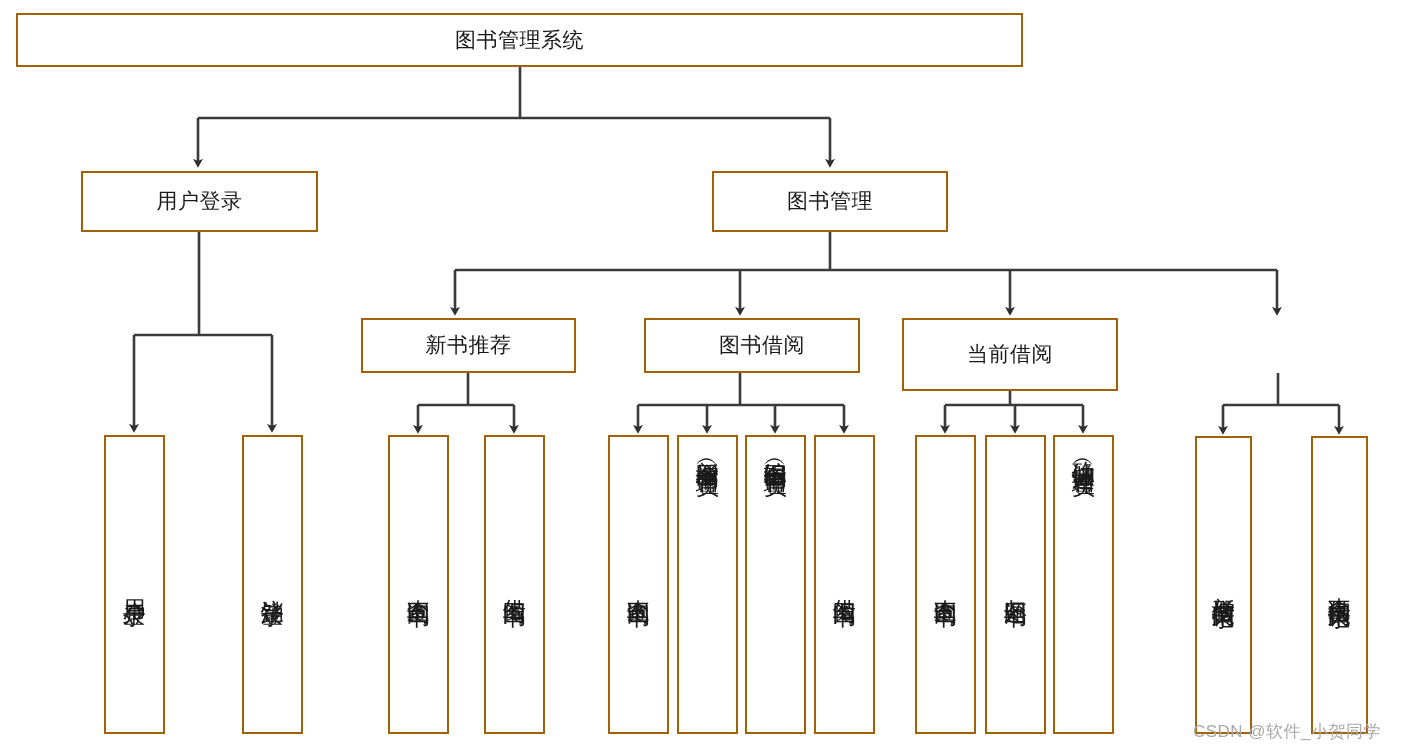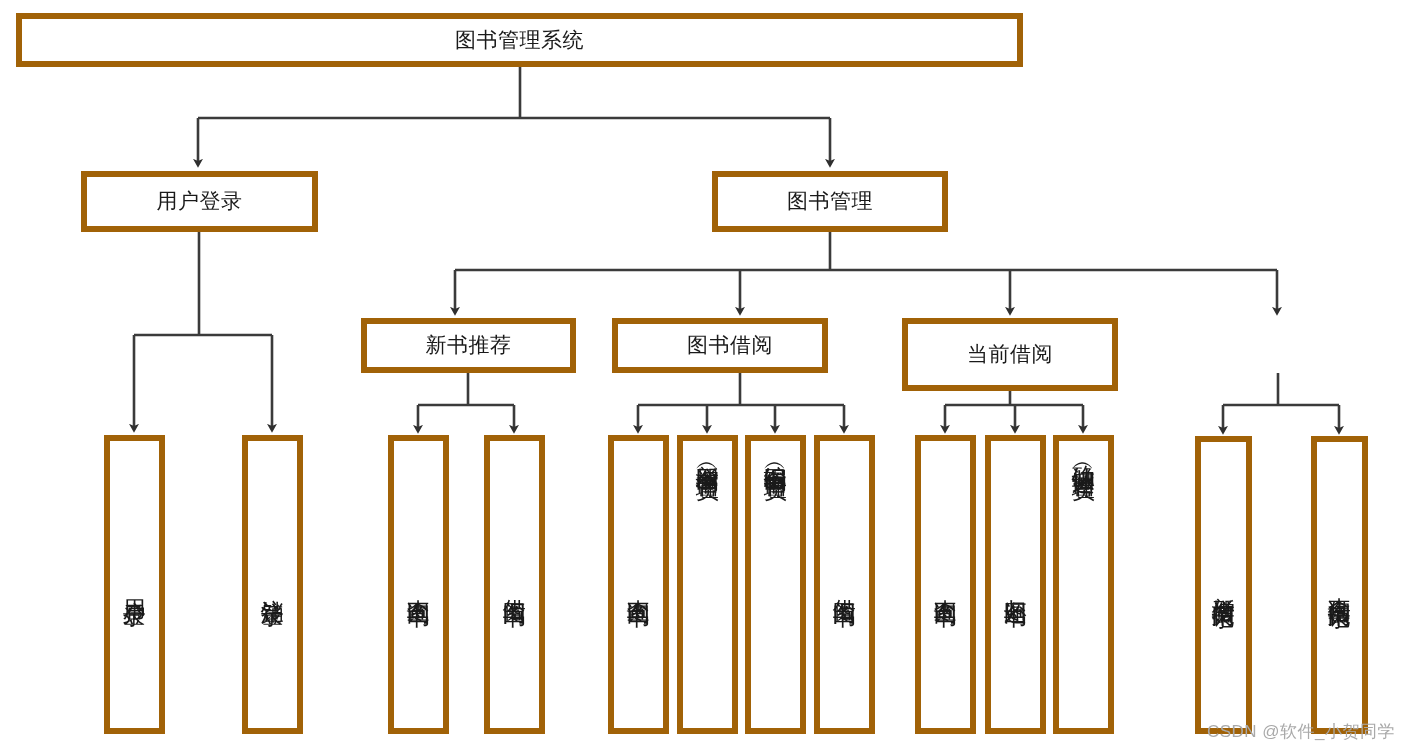--- a/index.html
+++ b/index.html
@@ -21,21 +21,21 @@
     position: absolute;
     left: 0;
     top: 0;
     width: 1405px;
     height: 747px;
     pointer-events: none;
   }
   .node {
     position: absolute;
     box-sizing: border-box;
-    border: 6px solid #a16207;
+    border: 2px solid #a16207;
     background: #ffffff;
     display: flex;
     align-items: center;
     justify-content: center;
     color: #1a1a1a;
   }
   .node .label {
     display: block;
     text-align: center;
     line-height: 1.18;
@@ -56,21 +56,21 @@
     line-height: 1.06;
     letter-spacing: 2px;
     white-space: nowrap;
   }
   .node.vertical.mid {
     align-items: center;
     padding-top: 0;
   }
   .watermark {
     position: absolute;
-    right: 10px;
+    right: 24px;
     bottom: 4px;
     font-size: 17px;
     color: #a9a9a9;
     white-space: nowrap;
     letter-spacing: 0.5px;
   }
 </style>
 </head>
 <body>
 
@@ -133,21 +133,21 @@
   <div class="node horizontal" style="left:81px; top:171px; width:237px; height:61px;">
     <span class="label">用户登录</span>
   </div>
   <div class="node horizontal" style="left:361px; top:318px; width:215px; height:55px;">
     <span class="label">新书推荐</span>
   </div>
 
   <div class="node horizontal" style="left:712px; top:171px; width:236px; height:61px;">
     <span class="label">图书管理</span>
   </div>
-  <div class="node horizontal" style="left:612px; top:318px; width:216px; height:55px;padding-left:20px;">
+  <div class="node horizontal" style="left:644px; top:318px; width:216px; height:55px;padding-left:20px;">
     <span class="label">图书借阅</span>
   </div>
   <div class="node horizontal" style="left:902px; top:318px; width:216px; height:73px;">
     <span class="label">当前借阅</span>
   </div>
 
   <div class="node vertical mid" style="left:104px; top:435px; width:61px; height:299px;">
     <span class="label">用户登录</span>
   </div>
   <div class="node vertical mid" style="left:242px; top:435px; width:61px; height:299px;">

